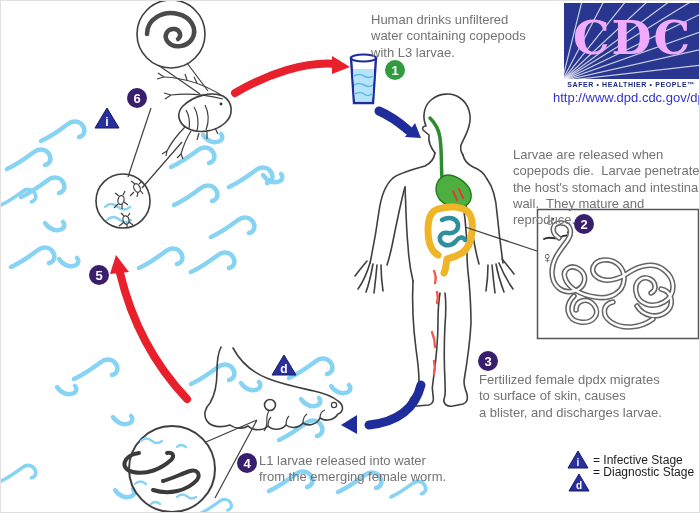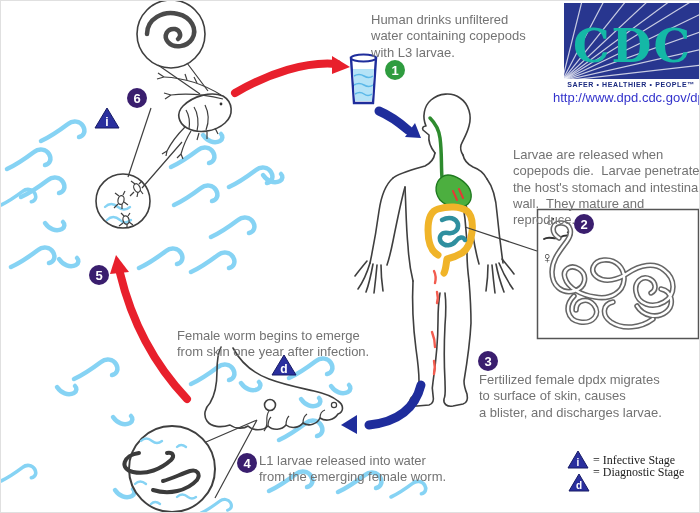--- a/index.html
+++ b/index.html
@@ -6,24 +6,24 @@
   #canvas{position:relative;width:700px;height:513px;background:#fff;overflow:hidden;
           font-family:"Liberation Sans",sans-serif;border:1px solid #e0e0e0;box-sizing:border-box;}
   #art{position:absolute;left:0;top:0;}
   .note{position:absolute;font-size:13px;line-height:1.25;color:#737373;white-space:pre-wrap;}
   .badge{position:absolute;width:20px;height:20px;border-radius:50%;color:#fff;font-weight:bold;
          font-size:13px;display:flex;align-items:center;justify-content:center;}
   .badge.purple{background:var(--badge-purple,#3a1e6e);}
   .badge.green{background:var(--badge-green,#2f9c3f);}
   .tri{position:absolute;}
   .tri text{font-family:"Liberation Sans",sans-serif;font-weight:bold;fill:#fff;}
-  .legend-label{position:absolute;font-size:12px;color:#1c1c1c;font-family:Liberation Serif, serif;}
+  .legend-label{position:absolute;font-size:12px;color:#1c1c1c;}
   #logo-box{position:absolute;left:563px;top:2px;width:137px;height:76px;background:var(--cdc-blue,#28368f);}
   #logo-box svg{position:absolute;left:0;top:0;}
-  #logo-text{position:absolute;width:100%;text-align:center;top:20px;color:#14b8a6;
+  #logo-text{position:absolute;width:100%;text-align:center;top:12px;color:#f0abfc;
              font-family:"DejaVu Serif","Liberation Serif",serif;font-weight:bold;font-size:46px;
              letter-spacing:2px;line-height:1;}
   #logo-tagline{position:absolute;left:556px;top:80px;width:148px;text-align:center;font-size:7px;
                 font-weight:bold;letter-spacing:.6px;color:#1b2a80;}
   #logo-url{position:absolute;left:552px;top:89px;width:150px;text-align:center;font-size:13px;
             color:var(--link-blue,#3333cc);text-decoration:none;}
   .wave{stroke:var(--water,#86d3f4);stroke-width:4.5;stroke-linecap:round;fill:none;}
   .wave-in{stroke:var(--water,#86d3f4);stroke-width:2.4;stroke-linecap:round;fill:none;}
   .sketch{stroke:#3f3f3f;stroke-width:1.6;fill:none;stroke-linecap:round;stroke-linejoin:round;}
   .thin{stroke:#3f3f3f;stroke-width:1.2;fill:none;}
@@ -179,22 +179,20 @@
 with L3 larvae.</div>
   <div class="note" style="left:512px;top:146px;width:196px">Larvae are released when
 copepods die.  Larvae penetrate
 the host's stomach and intestinal
 wall.  They mature and reproduce.</div>
   <div class="note" style="left:478px;top:371px;width:196px">Fertilized female dpdx migrates
 to surface of skin, causes
 a blister, and discharges larvae.</div>
   <div class="note" style="left:258px;top:452px;width:196px">L1 larvae released into water
 from the emerging female worm.</div>
-  <div class="note" style="left:176px;top:327px;width:200px">Female worm begins to emerge
-from skin one year after infection.</div>
 
   <div class="badge green" style="left:384px;top:59px">1</div>
   <div class="badge purple" style="left:573px;top:213px">2</div>
   <div class="badge purple" style="left:477px;top:350px">3</div>
   <div class="badge purple" style="left:236px;top:452px">4</div>
   <div class="badge purple" style="left:88px;top:264px">5</div>
   <div class="badge purple" style="left:126px;top:87px">6</div>
 
   <svg class="tri" style="left:93px;top:106px" width="26" height="22" viewBox="0 0 26 22">
     <polygon points="13,1 25,21 1,21" fill="#2a2f9e" stroke="#171b66"></polygon>

